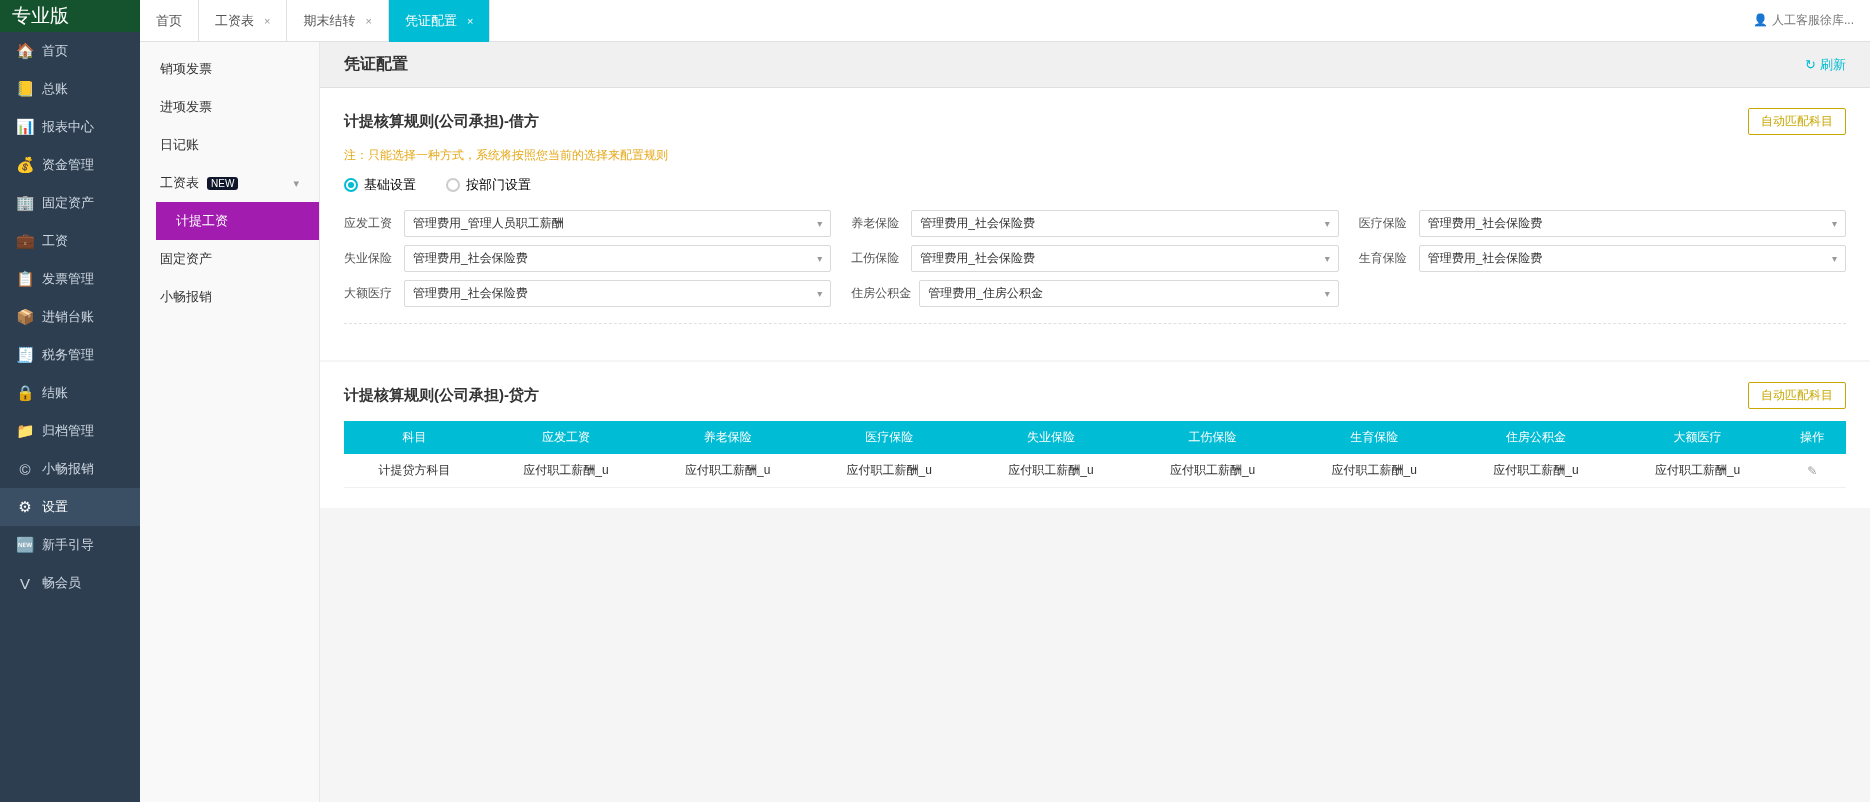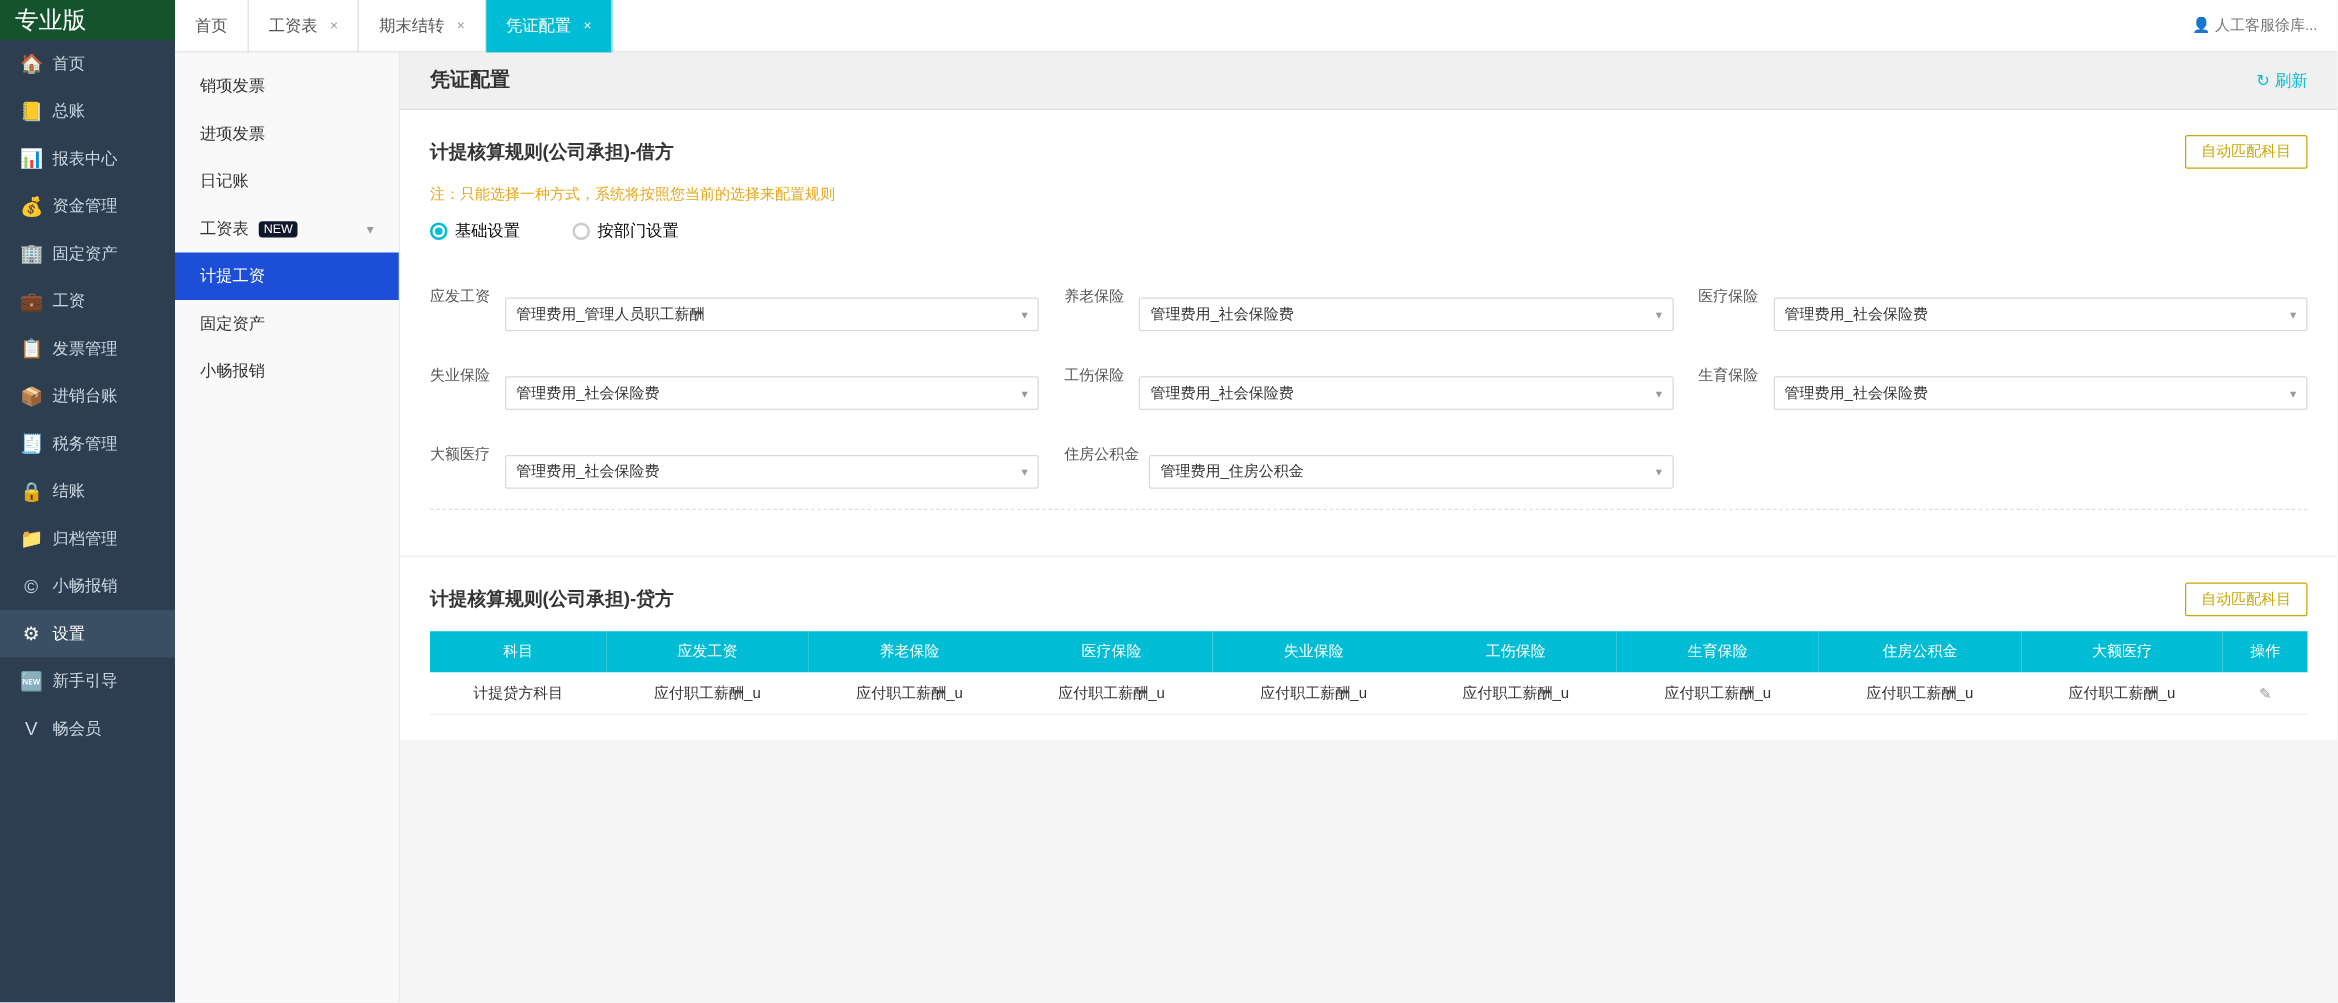--- a/index.html
+++ b/index.html
@@ -104,22 +104,23 @@
     .left-nav-item {
       padding: 10px 20px;
       cursor: pointer;
       font-size: 13px;
       color: #333;
       display: flex;
       align-items: center;
       justify-content: space-between;
     }
     .left-nav-item.active {
-      background: #1d4ed8;
+      background: #a21caf;
       color: white;
+      margin-left: 16px;
     }
     .new-badge {
       background: #0f172a;
       color: white;
       font-size: 10px;
       padding: 1px 4px;
       border-radius: 3px;
       margin-left: 4px;
     }
 
@@ -177,21 +178,21 @@
       border-radius: 2px;
     }
     .warning-text {
       color: #e6a817;
       font-size: 12px;
       margin-bottom: 12px;
     }
     .radio-group {
       display: flex;
       align-items: center;
-      gap: 42px;
+      gap: 30px;
       margin-bottom: 16px;
     }
     .radio-item {
       display: flex;
       align-items: center;
       gap: 6px;
       cursor: pointer;
     }
     .radio-circle {
       width: 14px;
@@ -235,21 +236,20 @@
       border: 1px solid #d9d9d9;
       border-radius: 2px;
       padding: 4px 8px;
       font-size: 12px;
       background: white;
       display: flex;
       align-items: center;
       justify-content: space-between;
       cursor: pointer;
       min-width: 0;
-      margin-top: 28px;
     }
     .form-select-text {
       overflow: hidden;
       text-overflow: ellipsis;
       white-space: nowrap;
       color: #333;
       font-size: 12px;
     }
     .form-select-arrow {
       color: #999;

